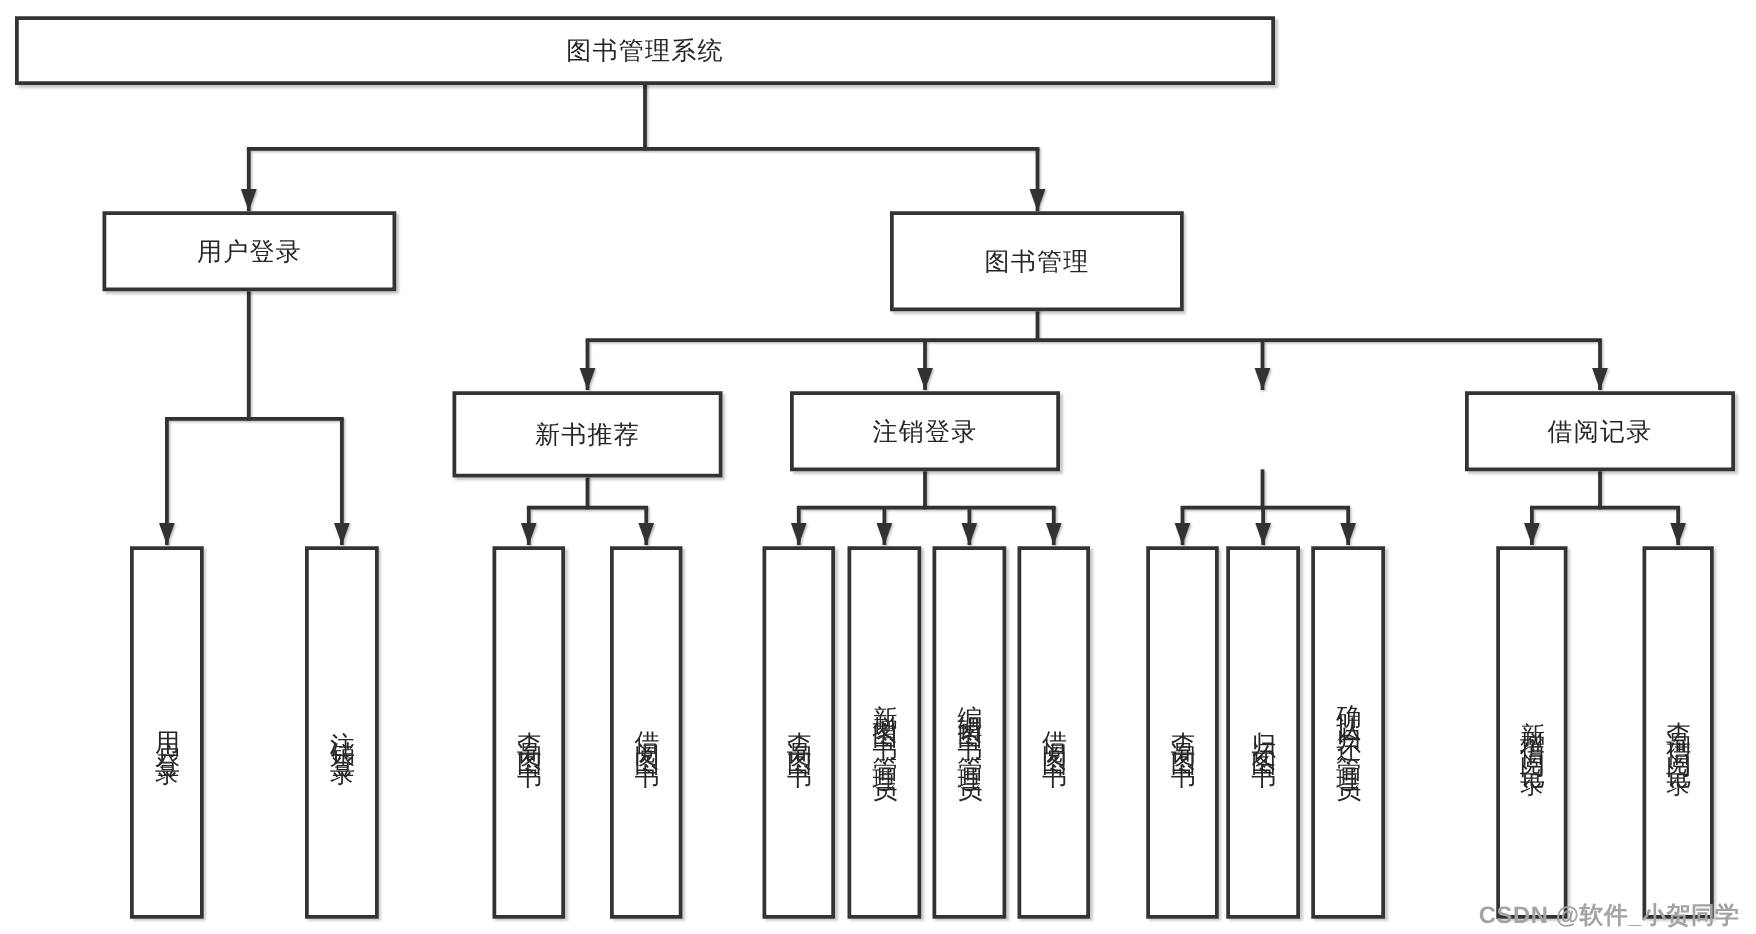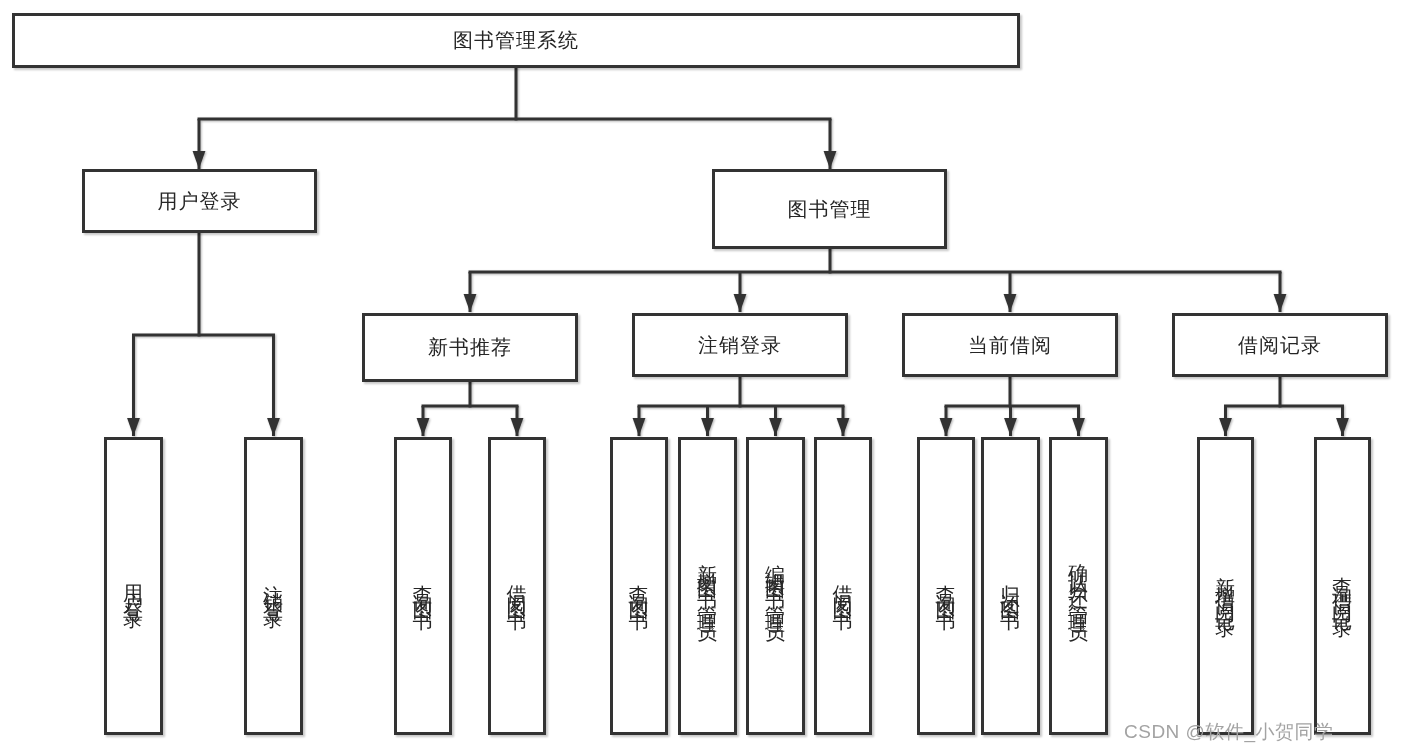--- a/index.html
+++ b/index.html
@@ -37,27 +37,28 @@
   .vbox .lbl {
     writing-mode: vertical-rl;
     text-orientation: mixed;
     font-size: 20px;
     letter-spacing: 0.42em;
     line-height: 1;
     white-space: nowrap;
   }
   #watermark {
     position: absolute;
-    left: 1124px;
+    left: 1183px;
     top: 719px;
     z-index: 3;
     font-size: 19px;
     color: #a3a3a3;
     letter-spacing: 0.5px;
     white-space: nowrap;
+    font-weight: bold;
   }
 </style>
 </head>
 <body>
 
 <div id="stage">
 
   <svg id="connectors" viewBox="0 0 1405 747" xmlns="http://www.w3.org/2000/svg">
     <defs>
       <marker id="arrow" viewBox="0 0 14 10" refX="14" refY="5" markerWidth="6" markerHeight="4.5" orient="auto" markerUnits="strokeWidth">
@@ -135,23 +136,20 @@
   <div class="hbox" style="left:712px;top:169px;width:235px;height:80px">
     <span class="lbl">图书管理</span>
   </div>
 
   <div class="hbox" style="left:362px;top:313px;width:216px;height:69px">
     <span class="lbl">新书推荐</span>
   </div>
   <div class="hbox" style="left:632px;top:313px;width:216px;height:64px">
     <span class="lbl">注销登录</span>
   </div>
-  <div class="hbox" style="left:902px;top:313px;width:216px;height:64px">
-    <span class="lbl">当前借阅</span>
-  </div>
   <div class="hbox" style="left:1172px;top:313px;width:216px;height:64px">
     <span class="lbl">借阅记录</span>
   </div>
 
   <div class="vbox" style="left:104px;top:437px;width:59px;height:298px">
     <span class="lbl">用户登录</span>
   </div>
   <div class="vbox" style="left:244px;top:437px;width:59px;height:298px">
     <span class="lbl">注销登录</span>
   </div>

